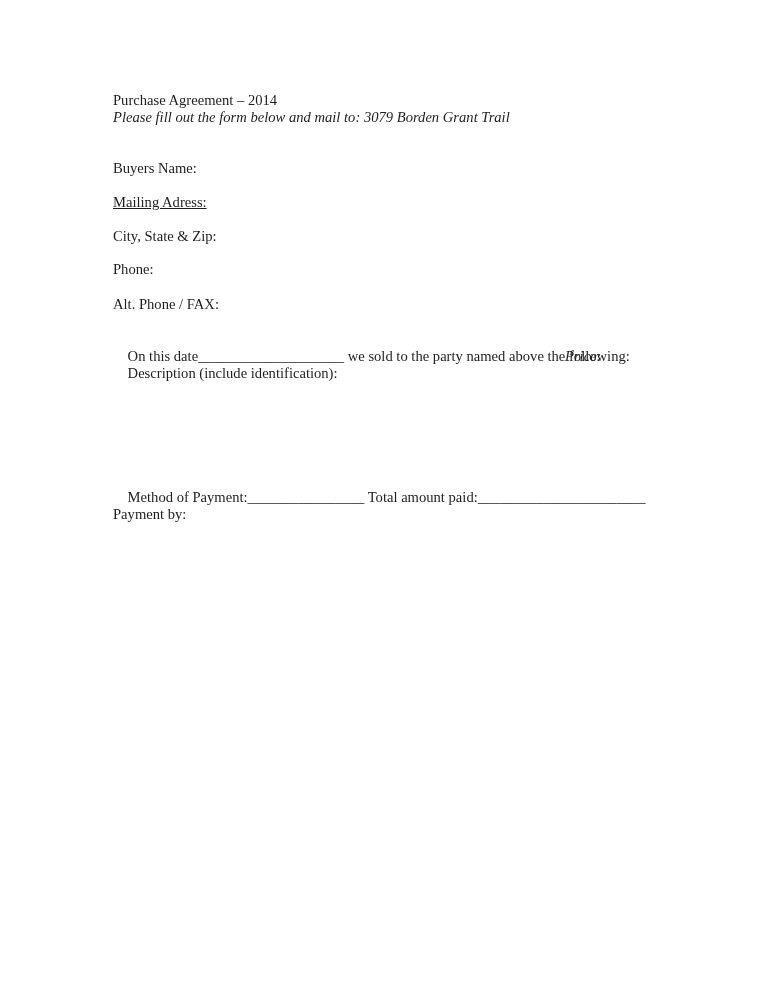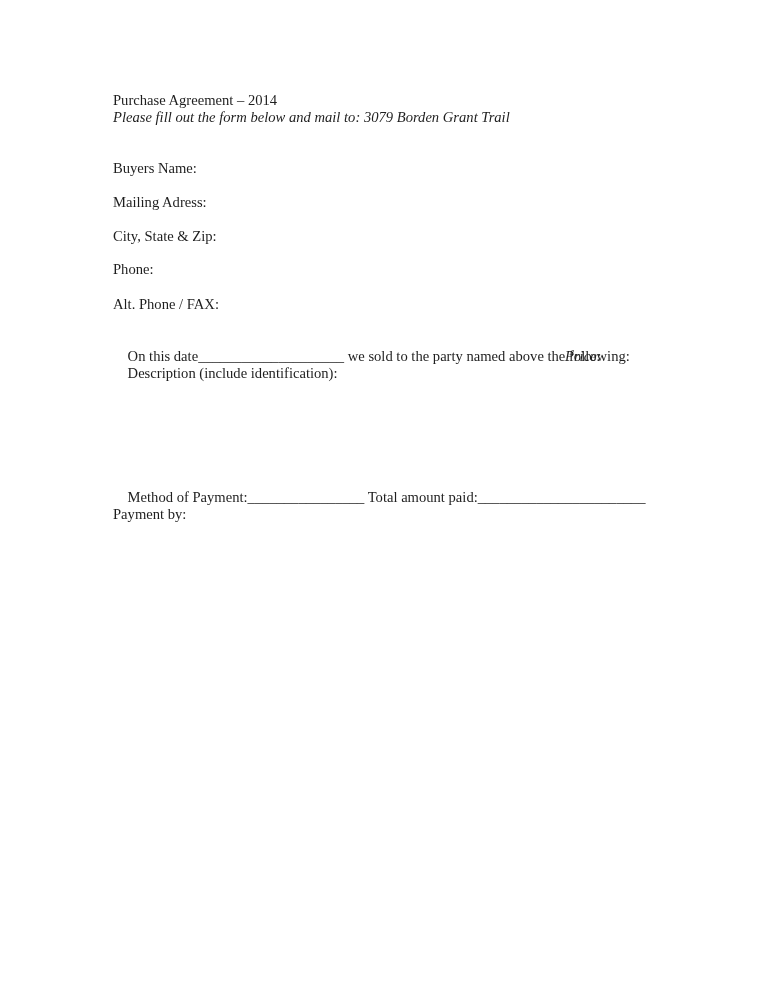--- a/index.html
+++ b/index.html
@@ -32,21 +32,21 @@
     color: #1e1e1e;
   }
   .italic {
     font-style: italic;
     text-align: center;
   }
   .title-line        { top: 92px; }
   .sub1-line         { top: 109px; }
   .sub2-line         { top: 126px; }
   .buyers-line       { top: 160px; }
-  .mailing-line      { top: 194px; }
+  .mailing-line      { top: 194px; text-decoration: underline; }
   .citystate-line    { top: 228px; }
   .phone-line        { top: 261px; }
   .altphone-line     { top: 296px; }
   .saledate-line     { top: 331px; }
   .desc-line         { top: 348px; width: 545px; }
   .price-label {
     position: absolute;
     left: 452px;
     top: 0;
     font-style: italic;

